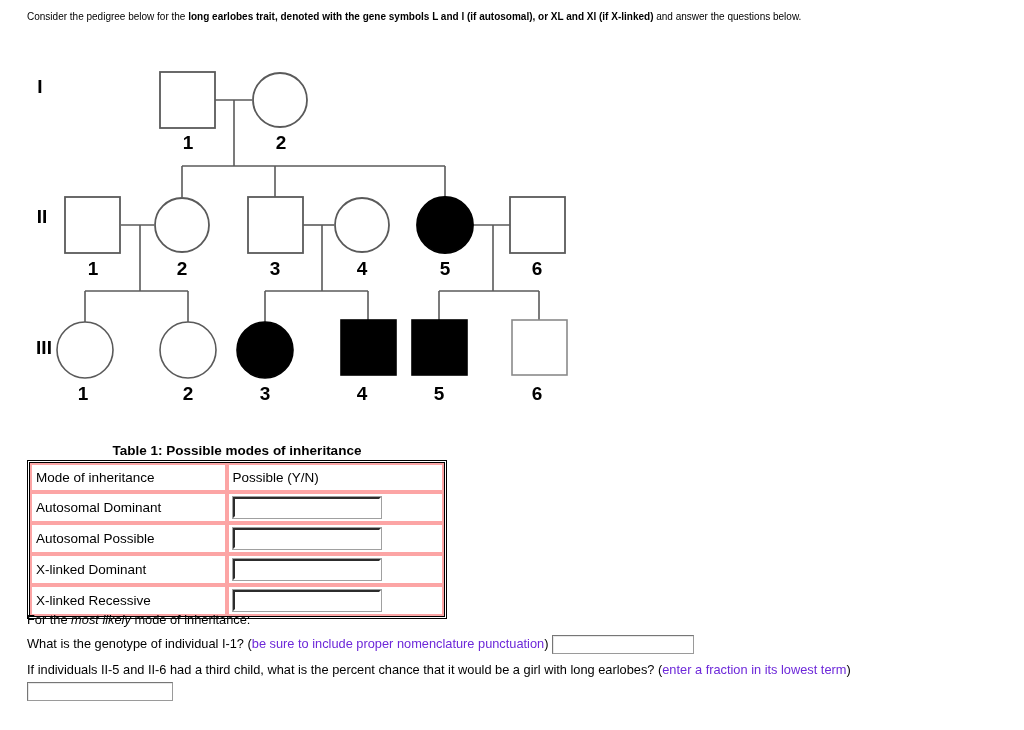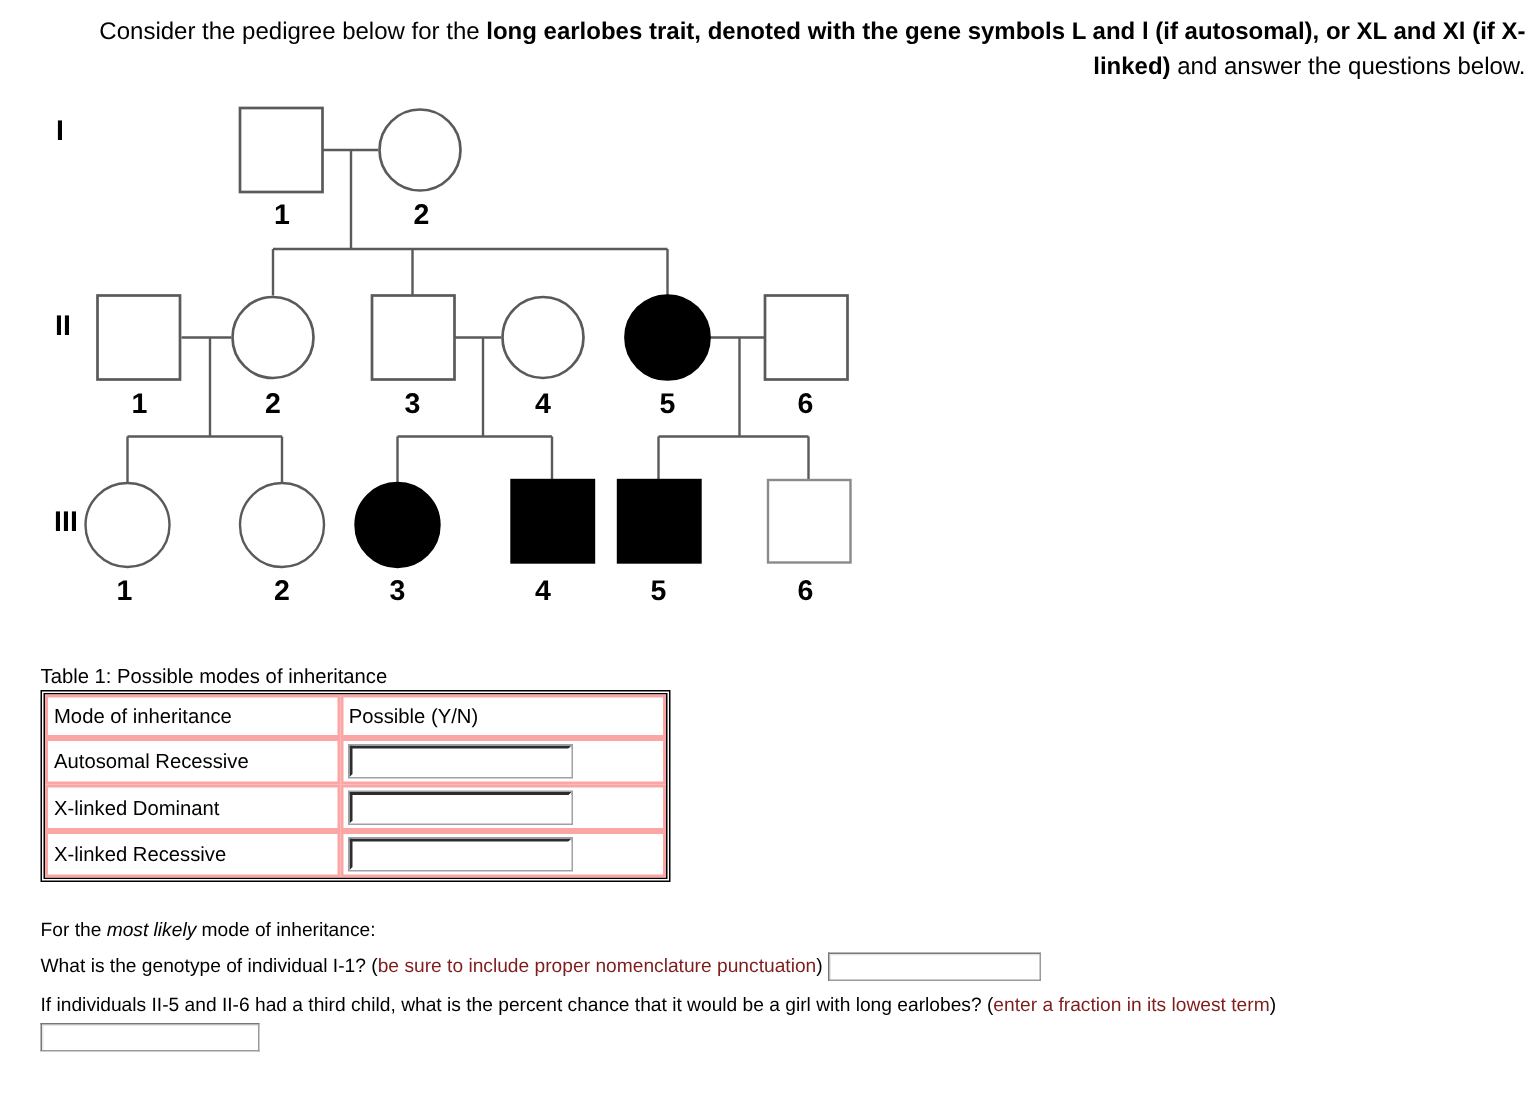--- a/index.html
+++ b/index.html
@@ -15,23 +15,22 @@
     position: relative;
     overflow: hidden;
   }
 
   
   #prompt {
     position: absolute;
     left: 27px;
     top: 10px;
     width: 990px;
-    font-size: 16px;
+    font-size: 10px;
     line-height: 1.45;
-    text-align: right;
   }
   #prompt b { font-weight: bold; }
 
   
   #pedigree {
     position: absolute;
     left: 0;
     top: 55px;
     width: 620px;
     height: 350px;
@@ -39,23 +38,25 @@
   #pedigree svg { display: block; }
 
   
   #table-block {
     position: absolute;
     left: 27px;
     top: 443px;
   }
   #table-caption {
     font-size: 13.5px;
+    text-align: center;
     width: 420px;
     margin: 0 0 2px 0;
     padding-left: 0;
+    font-weight: bold;
   }
   table.inherit {
     border-collapse: separate;
     border-spacing: 0;
     border: 3px double #000;
     background: #fff;
     width: 420px;
   }
   table.inherit td {
     border: 2px solid #fca5a5;
@@ -84,21 +85,21 @@
   
   #questions {
     position: absolute;
     left: 27px;
     top: 613px;
     width: 975px;
     font-size: 12.8px;
     line-height: 1.05;
   }
   .qrow { margin-bottom: 9px; white-space: nowrap; }
-  .hint { color: #7f1d1d; }
+  .hint { color: #6d28d9; }
   em.ml { }
   .answerbox {
     display: inline-block;
     vertical-align: middle;
     height: 15px;
     border: 1px solid #9a9a9a;
     border-top-color: #767676;
     border-left-color: #767676;
     background: #ffffff;
     margin-left: 4px;
@@ -196,21 +197,27 @@
 
 <div id="table-block">
   <div id="table-caption">Table 1: Possible modes of inheritance</div>
   <table class="inherit">
     <tbody>
       <tr>
         <td class="c1">Mode of inheritance</td>
         <td class="c2">Possible (Y/N)</td>
       </tr>
       <tr>
-        <td class="c1">Autosomal Recessive</td>
+        <td class="c1">Autosomal Dominant</td>
+        <td class="c2">
+          <input class="cellinput" type="text" value="" style="">
+        </td>
+      </tr>
+      <tr>
+        <td class="c1">Autosomal Possible</td>
         <td class="c2">
           <input class="cellinput" type="text" value="" style="">
         </td>
       </tr>
       <tr>
         <td class="c1">X-linked Dominant</td>
         <td class="c2">
           <input class="cellinput" type="text" value="" style="">
         </td>
       </tr>

